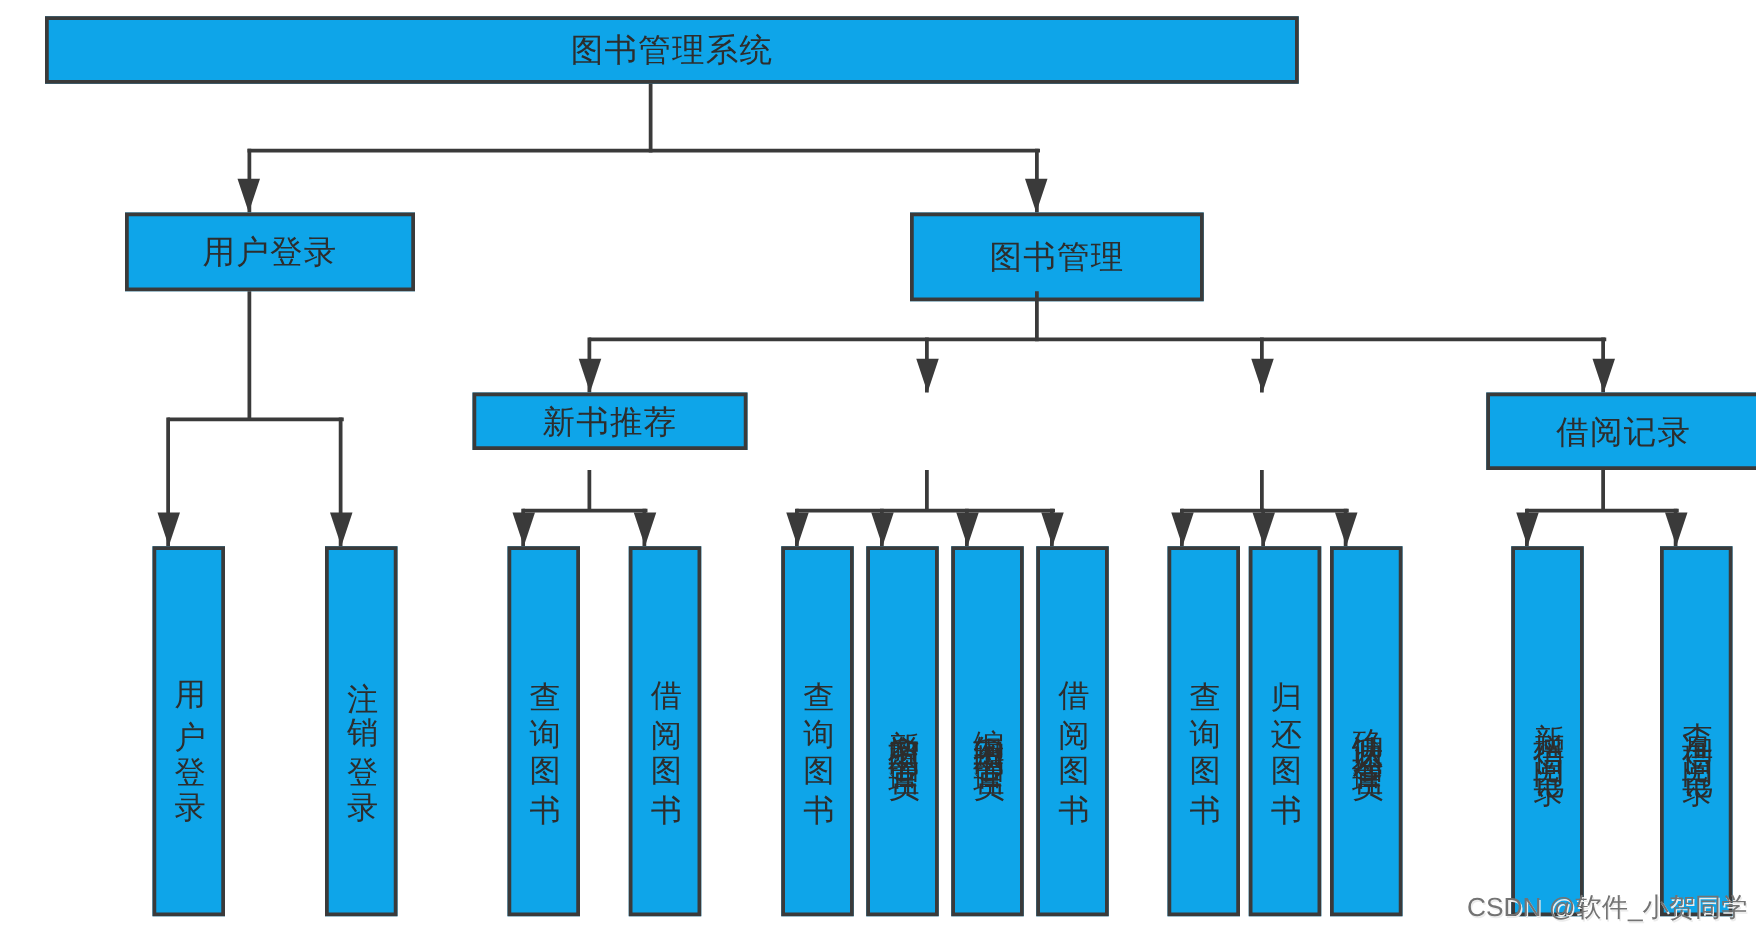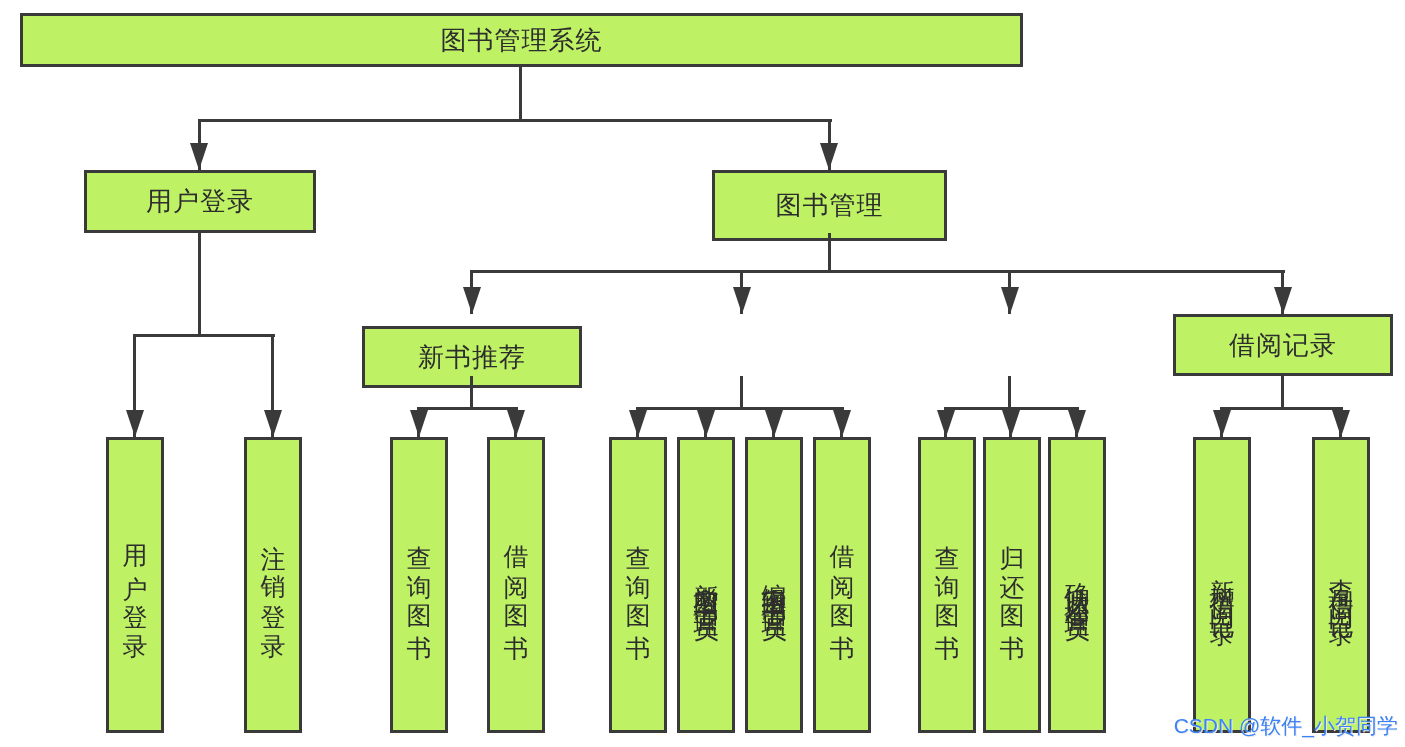--- a/index.html
+++ b/index.html
@@ -7,23 +7,24 @@
     position:relative;
     width:1405px;height:747px;
     background:#ffffff;
     font-family:"Liberation Sans","DejaVu Sans",sans-serif;
     overflow:hidden;
   }
   .box{
     position:absolute;
     box-sizing:border-box;
     border:3px solid #3a3a3a;
-    background:#bef264;
+    background:#0ea5e9;
     display:flex;align-items:center;justify-content:center;
     color:#2d2d2d;
+    margin-left:16px;
   }
   .box.h{font-size:26px;letter-spacing:1px;}
   .box.v{width:58px;top:437px;height:296px;}
   .vlbl{
     writing-mode:vertical-rl;
     font-size:25px;
     line-height:1;
     color:#2d2d2d;
     white-space:nowrap;
   }
@@ -35,21 +36,21 @@
   .arrow{
     position:absolute;width:0;height:0;
     border-left:9px solid transparent;
     border-right:9px solid transparent;
     border-top:27px solid #3a3a3a;
   }
   #watermark{
     position:absolute;
     right:7px;bottom:7px;
     font-size:21px;
-    color:#3b82f6;
+    color:#737373;
     text-shadow:1px 1px 0 #ececec;
     z-index:5;
   }
 </style>
 </head>
 <body>
 
 <div id="stage">
 
   <div class="box h" style="left:20px;top:13px;width:1003px;height:54px;">
@@ -74,21 +75,21 @@
   <div class="hline" style="left:471px;top:270px;width:814px;"></div>
   <div class="vline" style="left:470px;top:270px;height:44px;"></div>
   <div class="vline" style="left:740px;top:270px;height:44px;"></div>
   <div class="vline" style="left:1008px;top:270px;height:44px;"></div>
   <div class="vline" style="left:1281px;top:270px;height:44px;"></div>
   <div class="arrow" style="left:463px;top:287px;"></div>
   <div class="arrow" style="left:733px;top:287px;"></div>
   <div class="arrow" style="left:1001px;top:287px;"></div>
   <div class="arrow" style="left:1274px;top:287px;"></div>
 
-  <div class="box h" style="left:362px;top:326px;width:220px;height:62px;">
+  <div class="box h" style="left:362px;top:314px;width:220px;height:46px;">
     <span>新书推荐</span>
   </div>
   <div class="box h" style="left:1173px;top:314px;width:220px;height:62px;">
     <span>借阅记录</span>
   </div>
 
   <div class="vline" style="left:198px;top:233px;height:103px;"></div>
   <div class="hline" style="left:134px;top:334px;width:141px;"></div>
   <div class="vline" style="left:133px;top:334px;height:103px;"></div>
   <div class="vline" style="left:271px;top:334px;height:103px;"></div>

